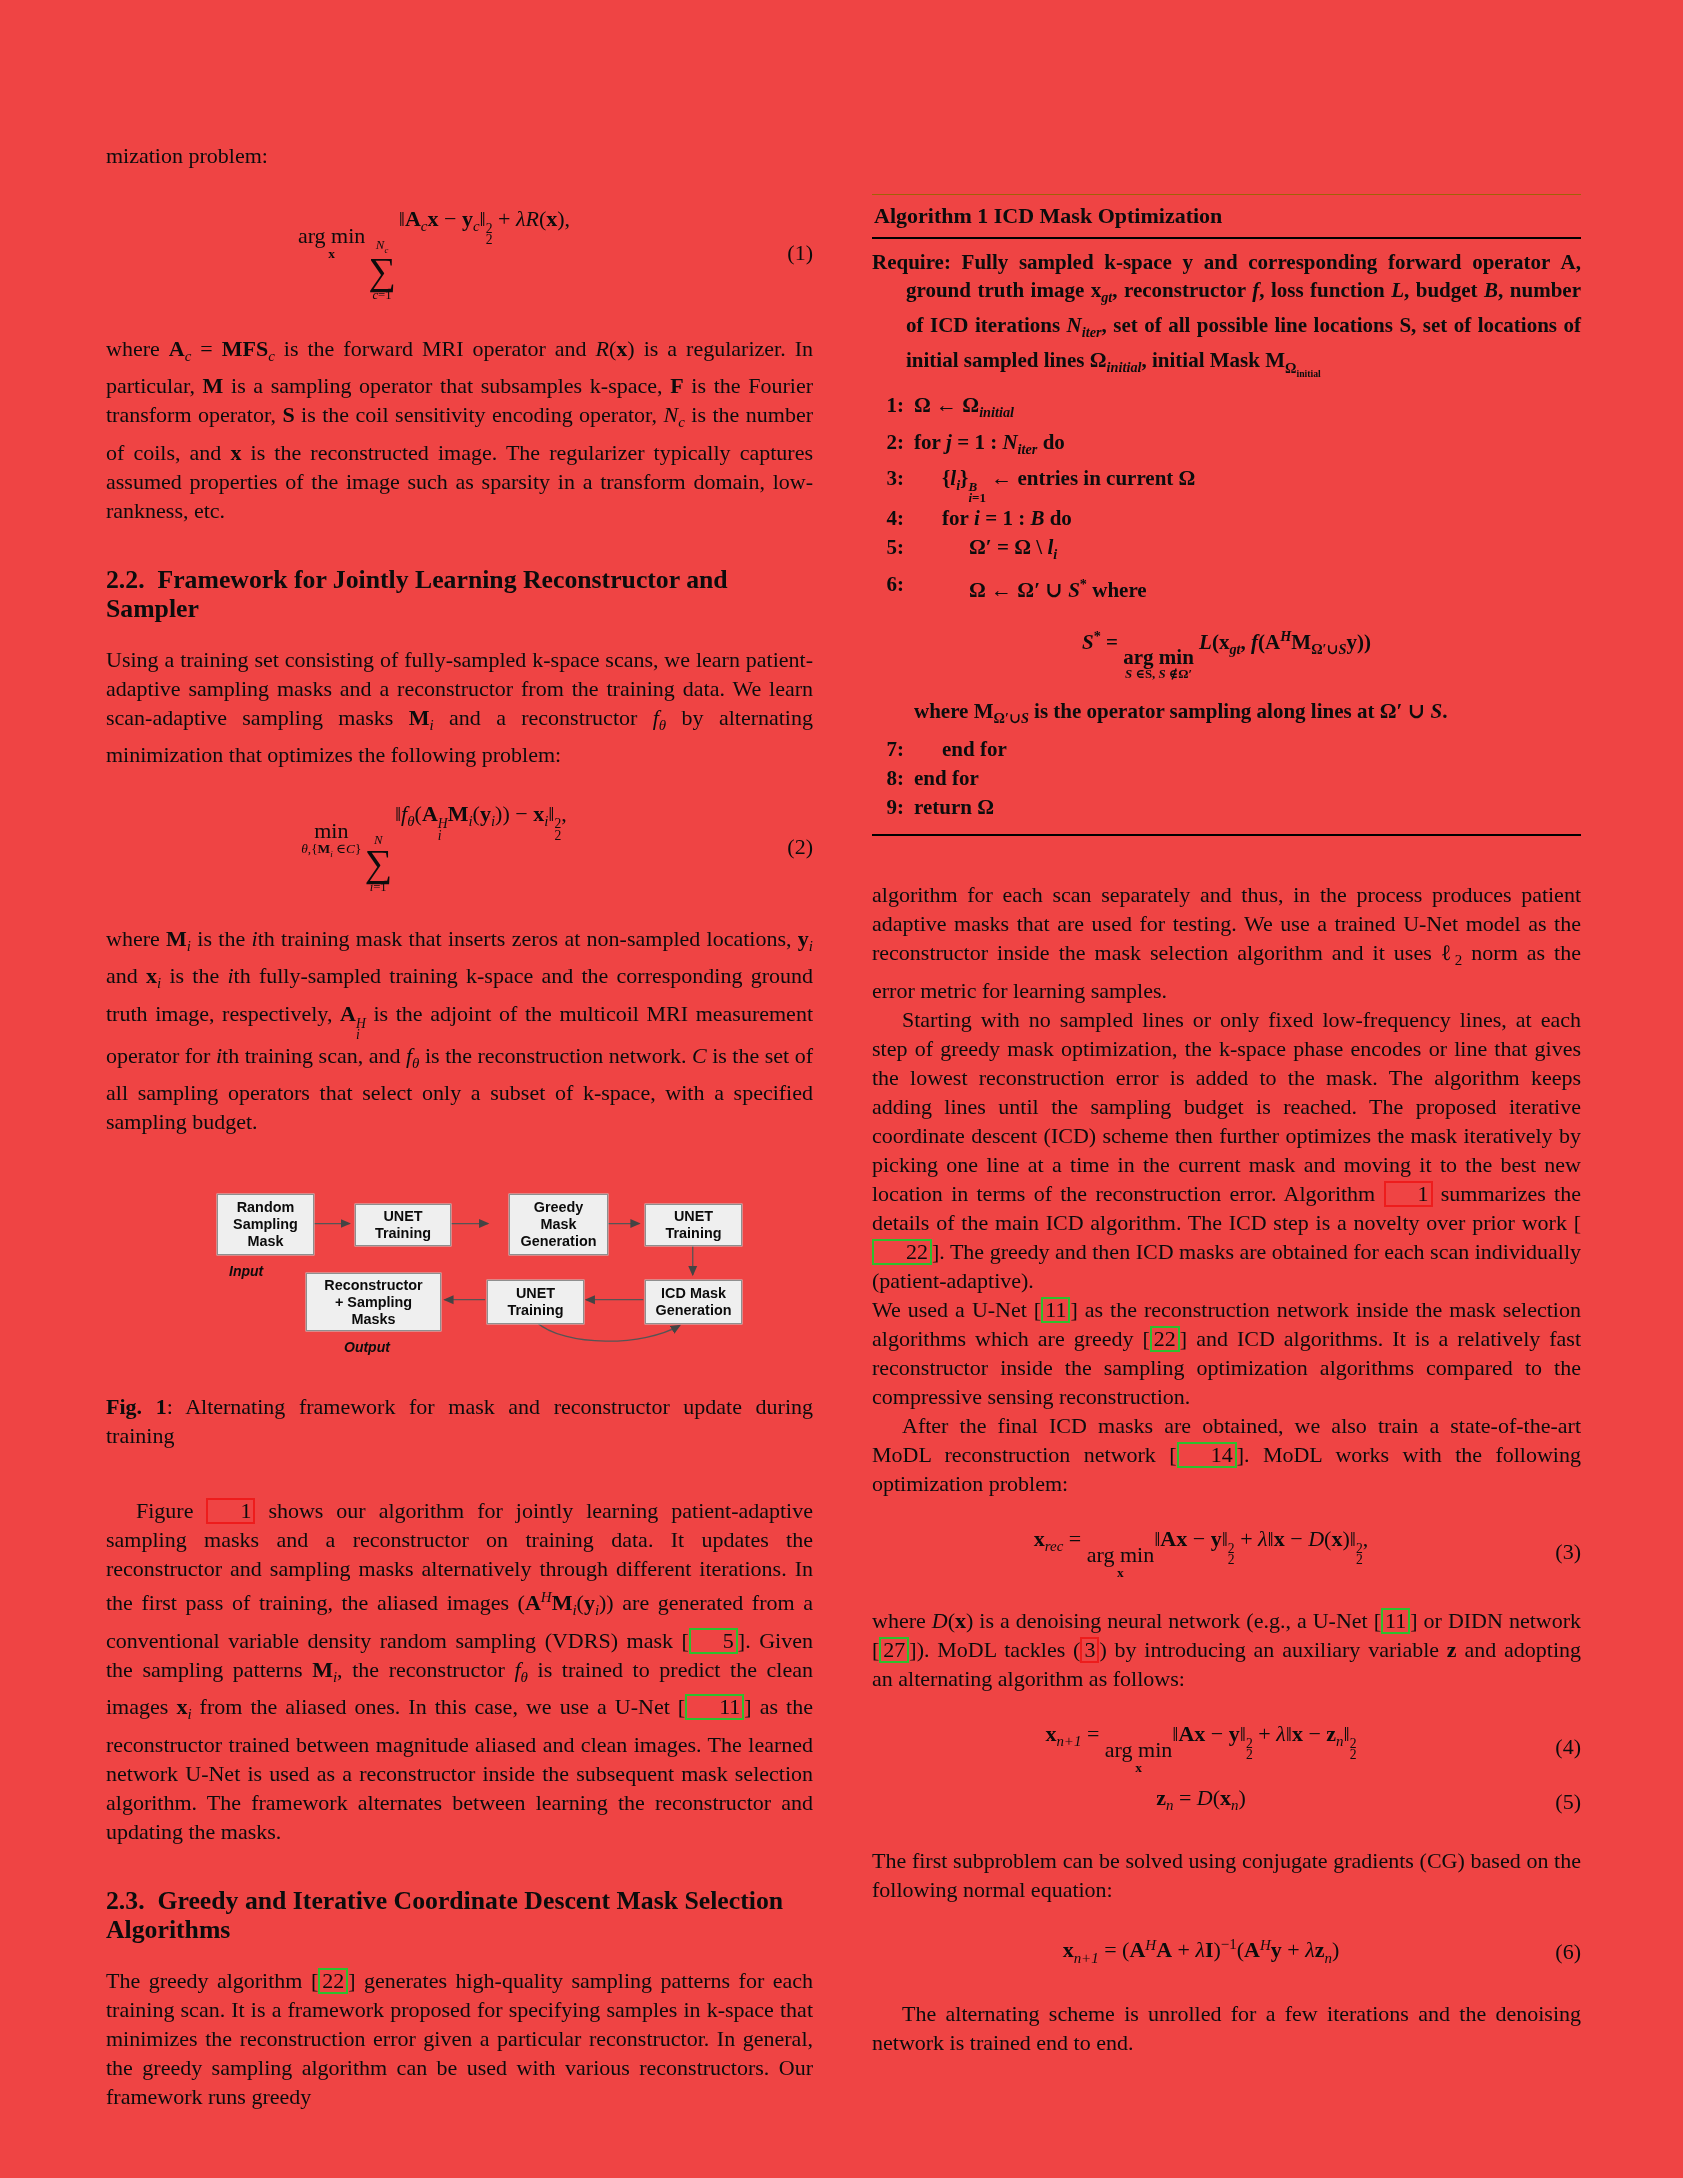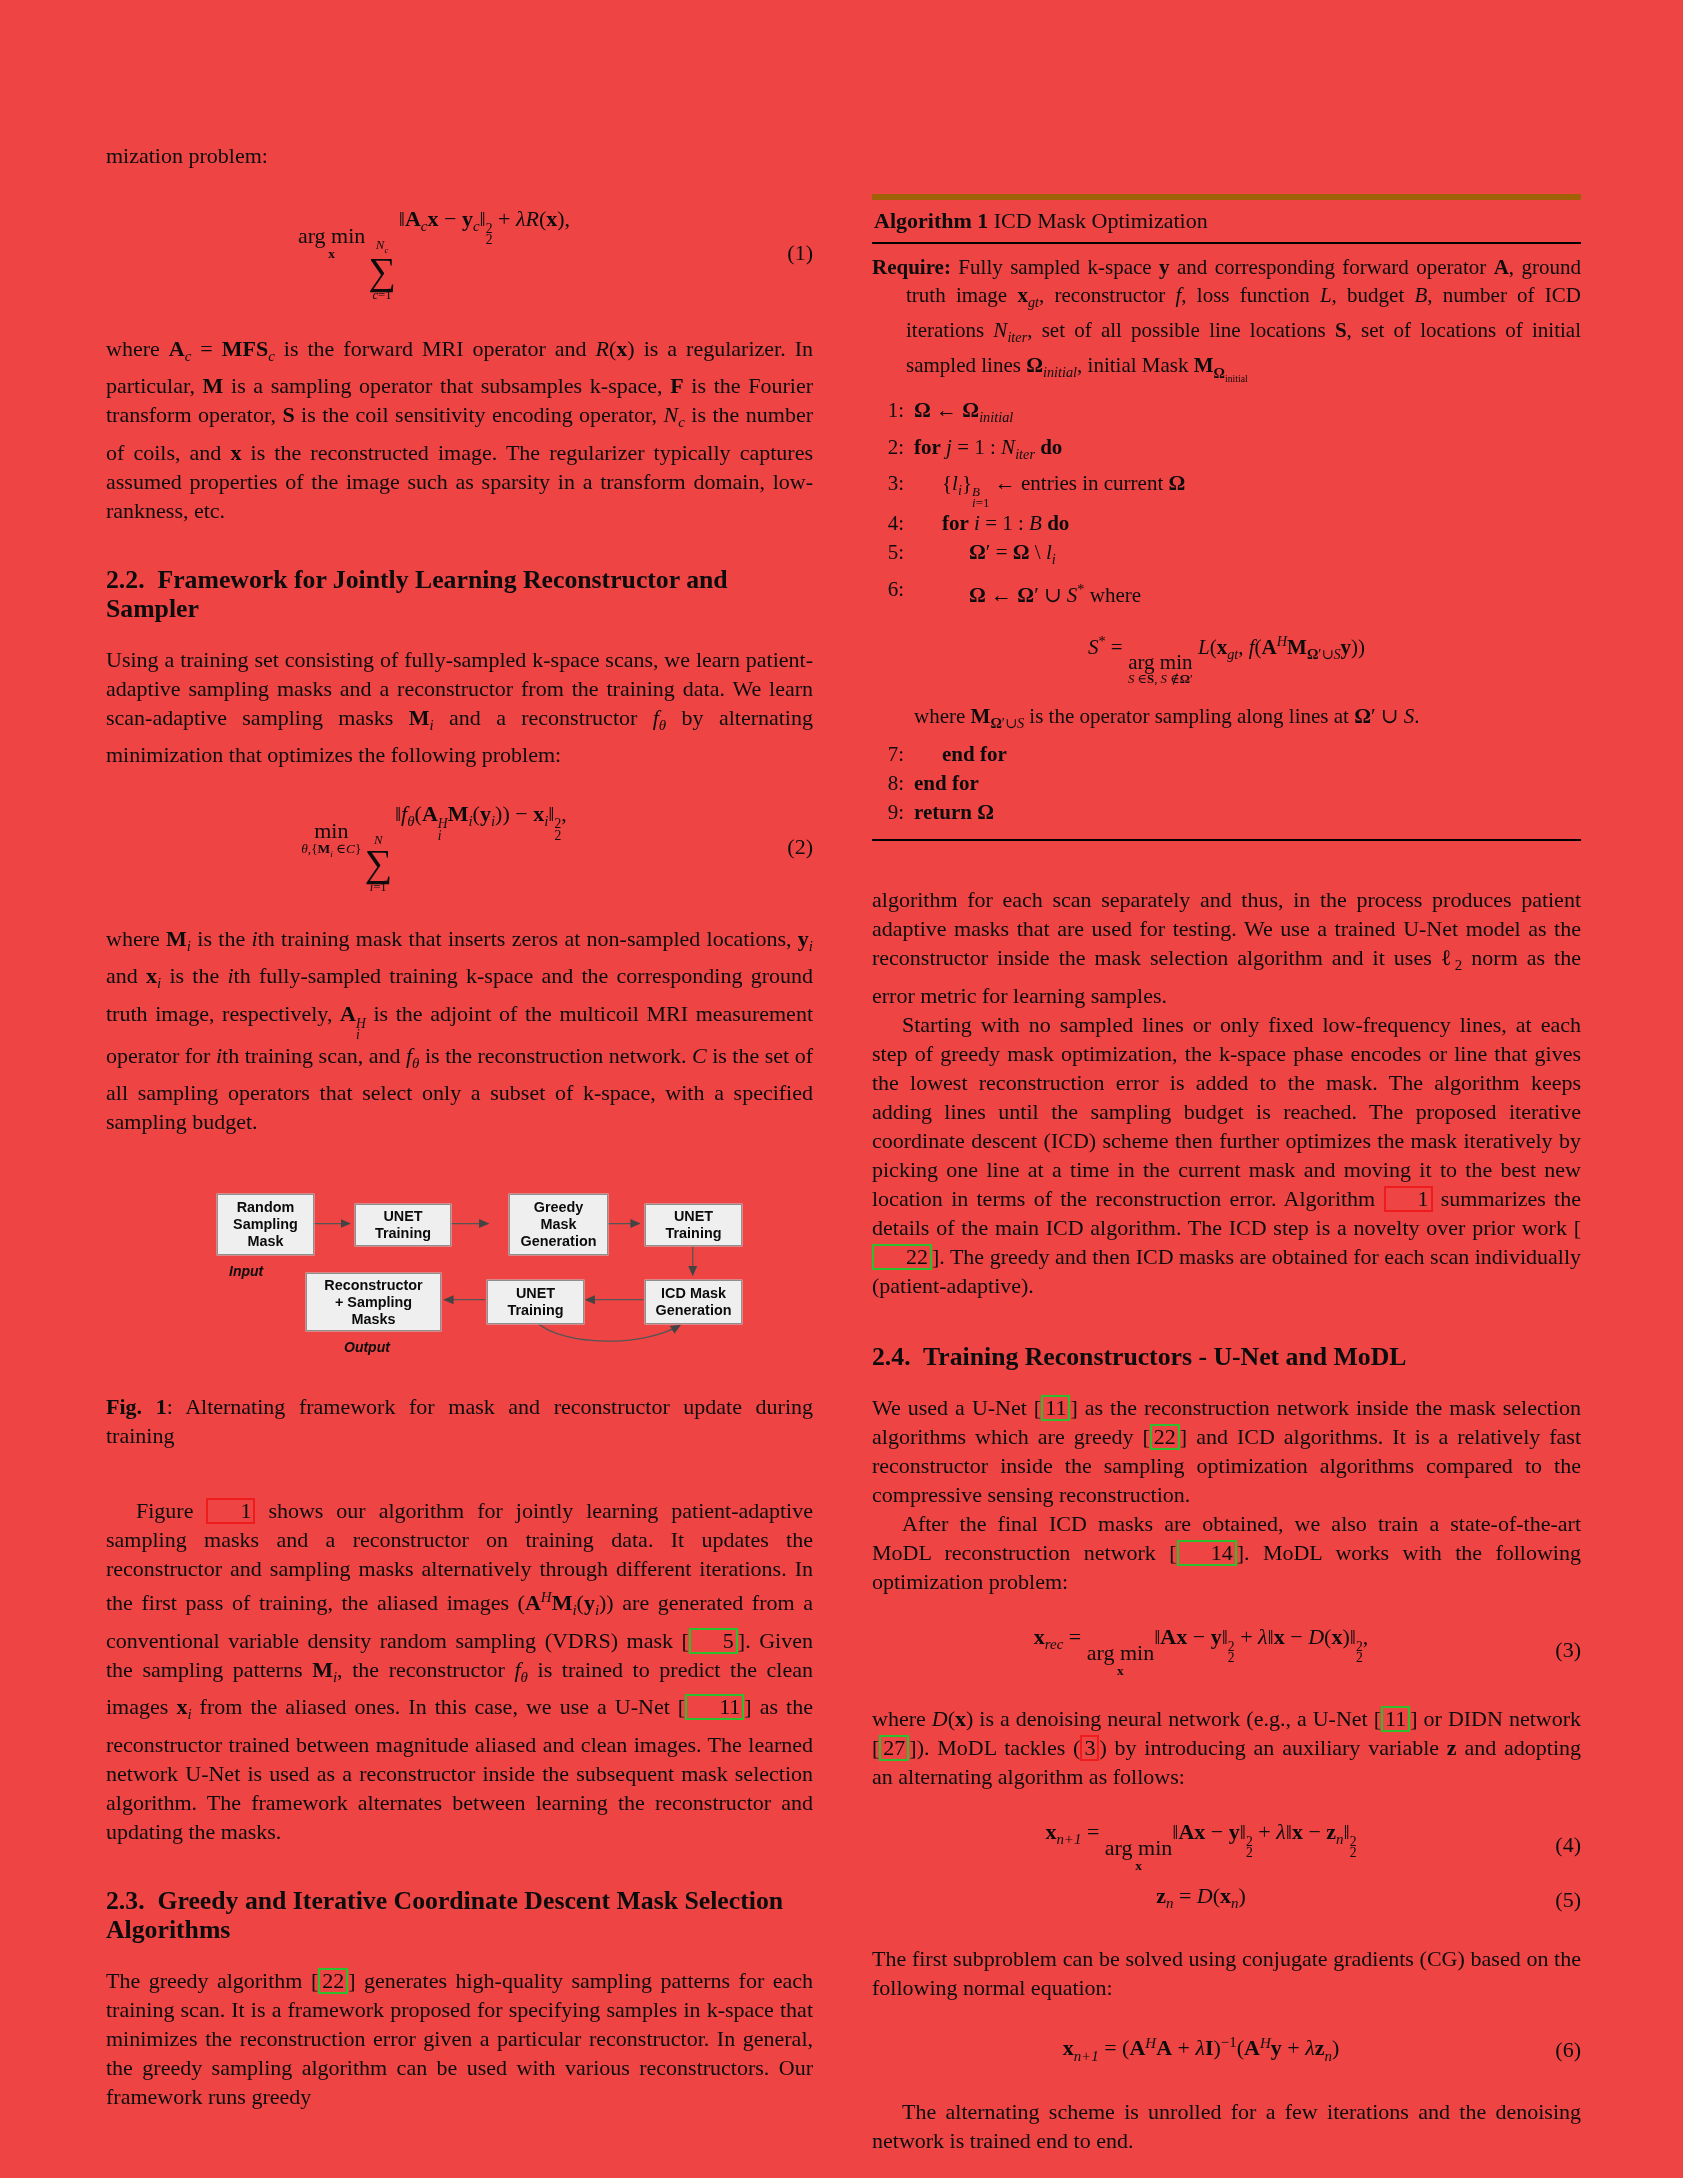--- a/index.html
+++ b/index.html
@@ -27,21 +27,21 @@
   .opstack .opsub{font-size:61%;line-height:1;}
   .sumstack{display:inline-flex;flex-direction:column;align-items:center;vertical-align:-1.05em;line-height:1;margin:0 3px;}
   .sumstack .lim{font-size:58%;line-height:1.1;}
   .sumstack .sigma{font-size:175%;line-height:0.85;}
   .ss{display:inline-flex;flex-direction:column;vertical-align:-0.5em;line-height:0.85;font-size:62%;text-align:left;}
   sub,sup{font-size:68%;}
   
   .cg,.cr{display:inline-block;border:2px solid var(--cite-green);padding:0 2px;line-height:1.0;}
   .cr{border-color:var(--cite-red);}
   
-  .algo{border-top:6px solid #a16207;}
+  .algo{border-top:1px solid #a16207;font-weight:bold;}
   .algo-header{border-bottom:2px solid #000;padding:6px 2px 7px;font-size:22px;}
   .algo-body{border-bottom:2px solid #000;padding:9px 0 12px;font-size:21px;line-height:28px;}
   .algo-require{padding-left:34px;text-indent:-34px;text-align:justify;margin-bottom:4px;}
   .algo-line{display:flex;margin:1px 0;}
   .algo-num{width:32px;text-align:right;margin-right:10px;flex:none;}
   .algo-content.ind1{padding-left:28px;}
   .algo-content.ind2{padding-left:55px;}
   .algo-eq{text-align:center;margin:18px 0 16px;font-size:21px;}
   .algo-where{padding-left:42px;margin:2px 0 3px;}
   
@@ -205,21 +205,20 @@
         <div class="algo-line">
           <span class="algo-num">9:</span>
           <span class="algo-content"><b>return</b> <b>Ω</b></span>
         </div>
       </div>
     </div>
 
     <p class="para" style="margin-top:44px;">algorithm for each scan separately and thus, in the process produces patient adaptive masks that are used for testing. We use a trained U-Net model as the reconstructor inside the mask selection algorithm and it uses ℓ<sub>2</sub> norm as the error metric for learning samples.</p>
     <p class="para indent">Starting with no sampled lines or only fixed low-frequency lines, at each step of greedy mask optimization, the k-space phase encodes or line that gives the lowest reconstruction error is added to the mask.  The algorithm keeps adding lines until the sampling budget is reached. The proposed iterative coordinate descent (ICD) scheme then further optimizes the mask iteratively by picking one line at a time in the current mask and moving it to the best new location in terms of the reconstruction error.  Algorithm <span class="cr">1</span> summarizes the details of the main ICD algorithm. The ICD step is a novelty over prior work [<span class="cg">22</span>].  The greedy and then ICD masks are obtained for each scan individually (patient-adaptive).</p>
 
-    <h3 class="sect-head" style="margin:42px 0 22px;">2.4.&nbsp; Training Reconstructors - U-Net and MoDL</h3>
 
     <p class="para">We used a U-Net [<span class="cg">11</span>] as the reconstruction network inside the mask selection algorithms which are greedy [<span class="cg">22</span>] and ICD algorithms.  It is a relatively fast reconstructor inside the sampling optimization algorithms compared to the compressive sensing reconstruction.</p>
     <p class="para indent">After the final ICD masks are obtained, we also train a state-of-the-art MoDL reconstruction network [<span class="cg">14</span>].  MoDL works with the following optimization problem:</p>
 
     <div class="eq-row" style="margin:26px 0;">
       <span class="eq-body"><b>x</b><i><sub>rec</sub></i> = <span class="opstack">
             <span>arg min</span>
             <span class="opsub"><b>x</b></span>
           </span>‖<b>Ax</b> − <b>y</b>‖<span class="ss">
             <span>2</span>

